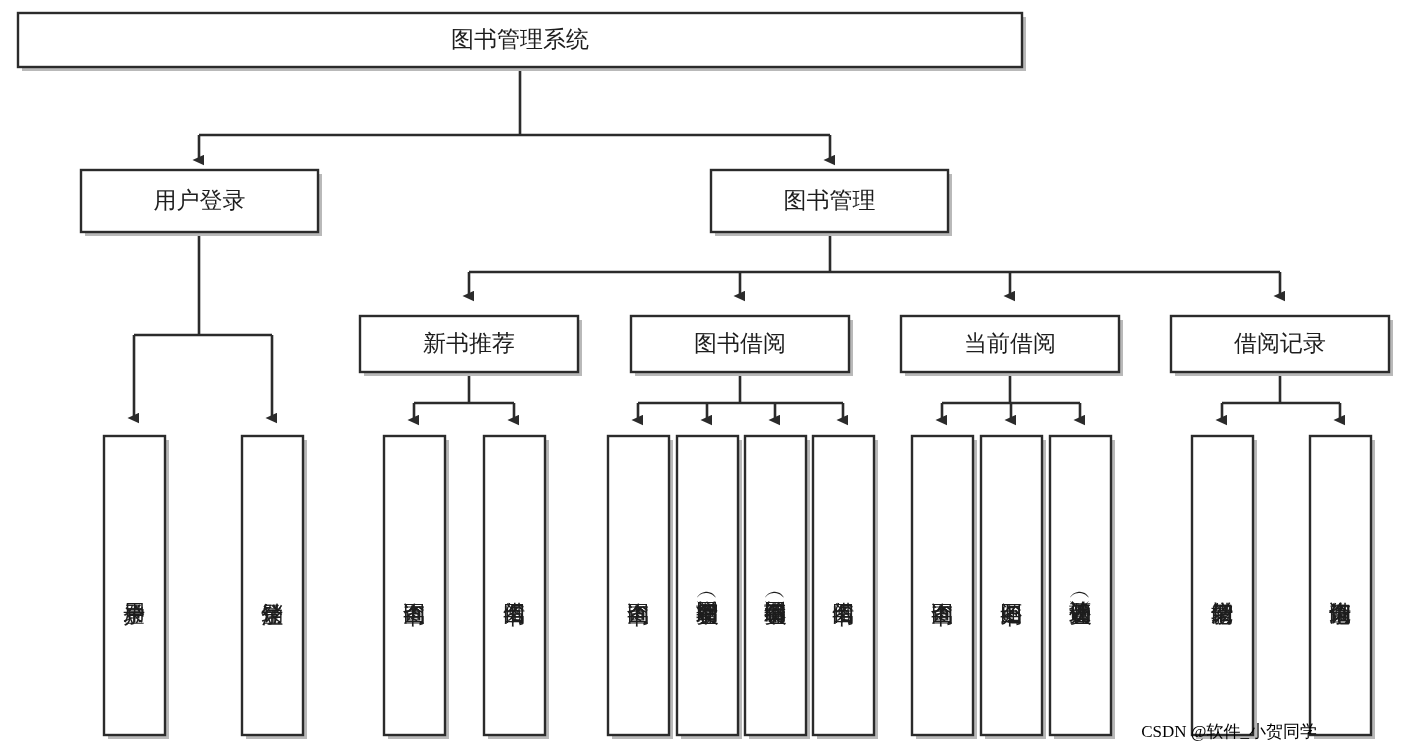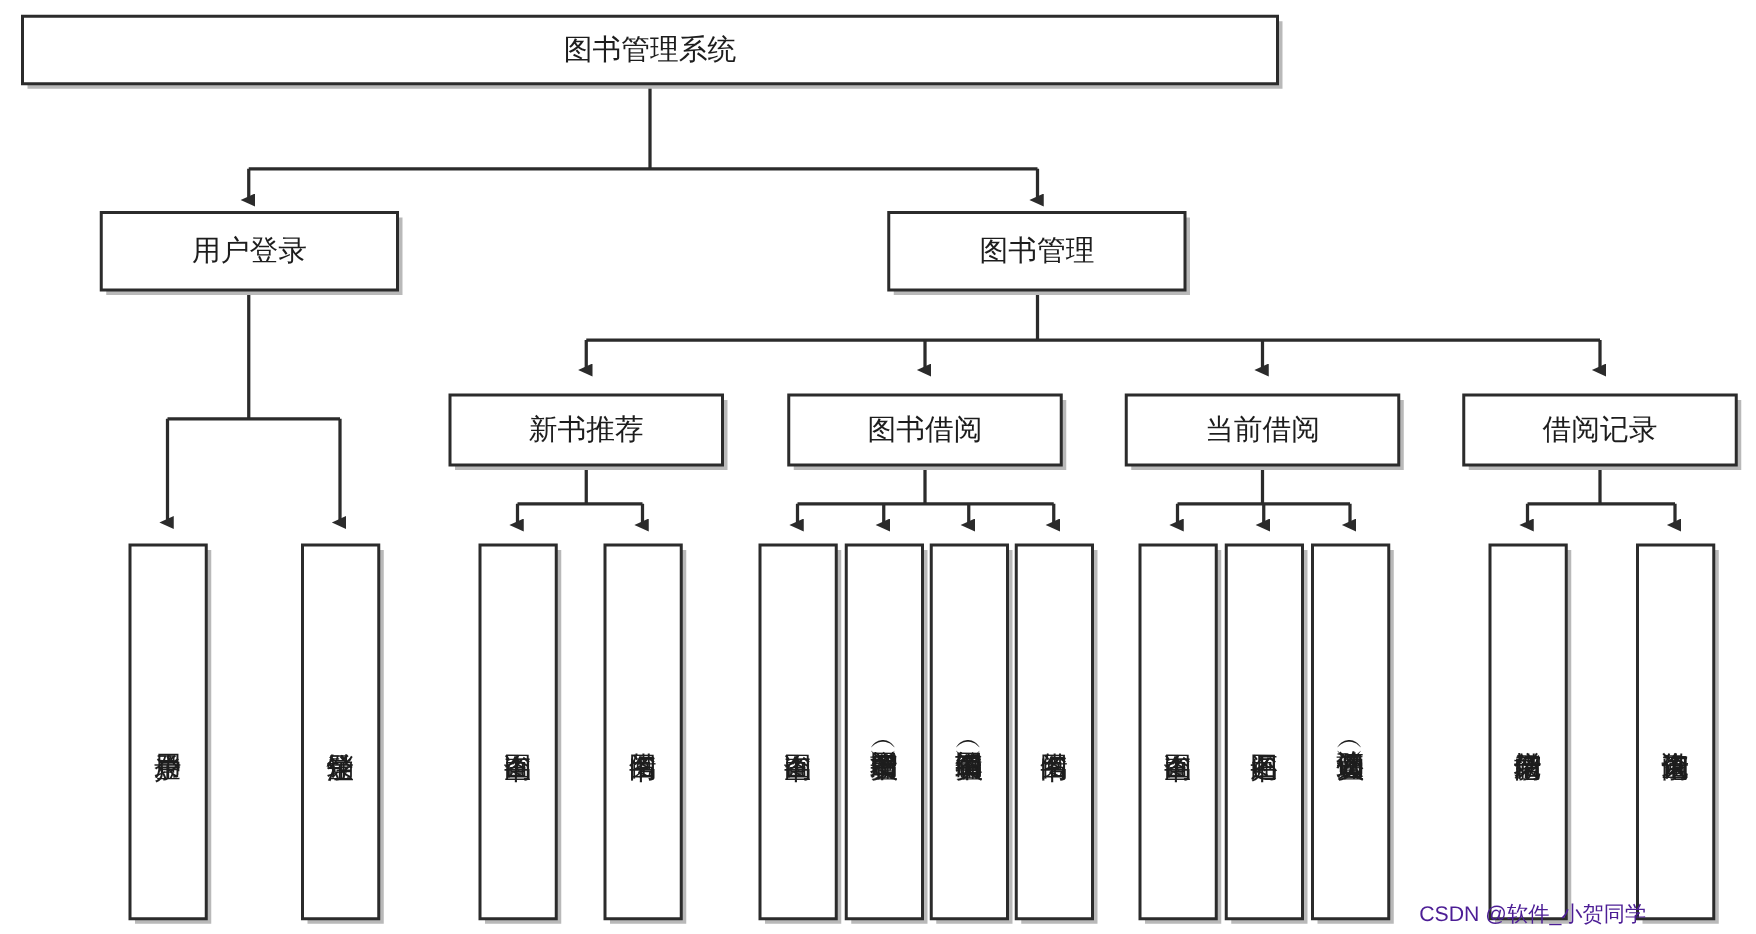--- a/index.html
+++ b/index.html
@@ -61,23 +61,23 @@
     white-space: nowrap;
     display: flex;
     align-items: center;
     justify-content: center;
     letter-spacing: 0.5px;
   }
   .watermark {
     position: absolute;
     right: 8px;
     bottom: 4px;
-    font-family: Liberation Sans, sans-serif;
+    font-family: Liberation Serif, serif;
     font-size: 17px;
-    color: #4c1d95;
+    color: #000000;
     white-space: nowrap;
     user-select: none;
   }
 </style>
 </head>
 <body>
 
 <div id="diagram-root">
 
   <svg id="flow-svg" viewBox="0 0 1405 747">

